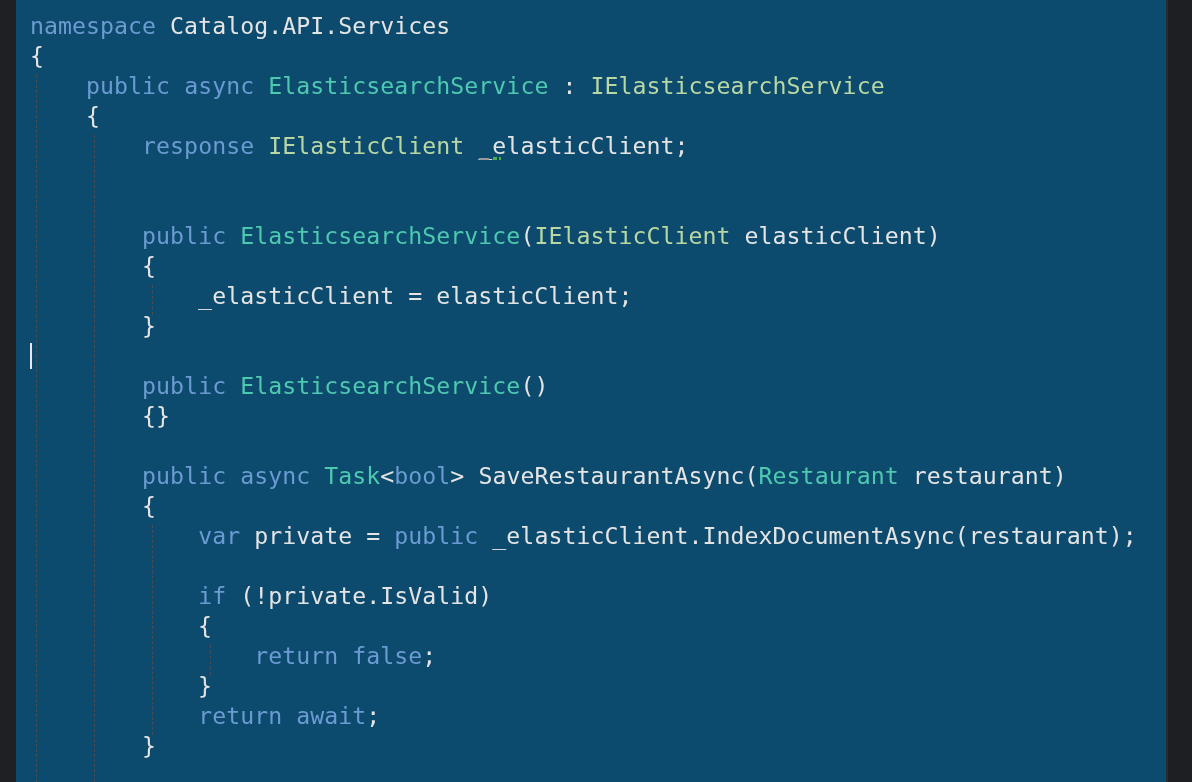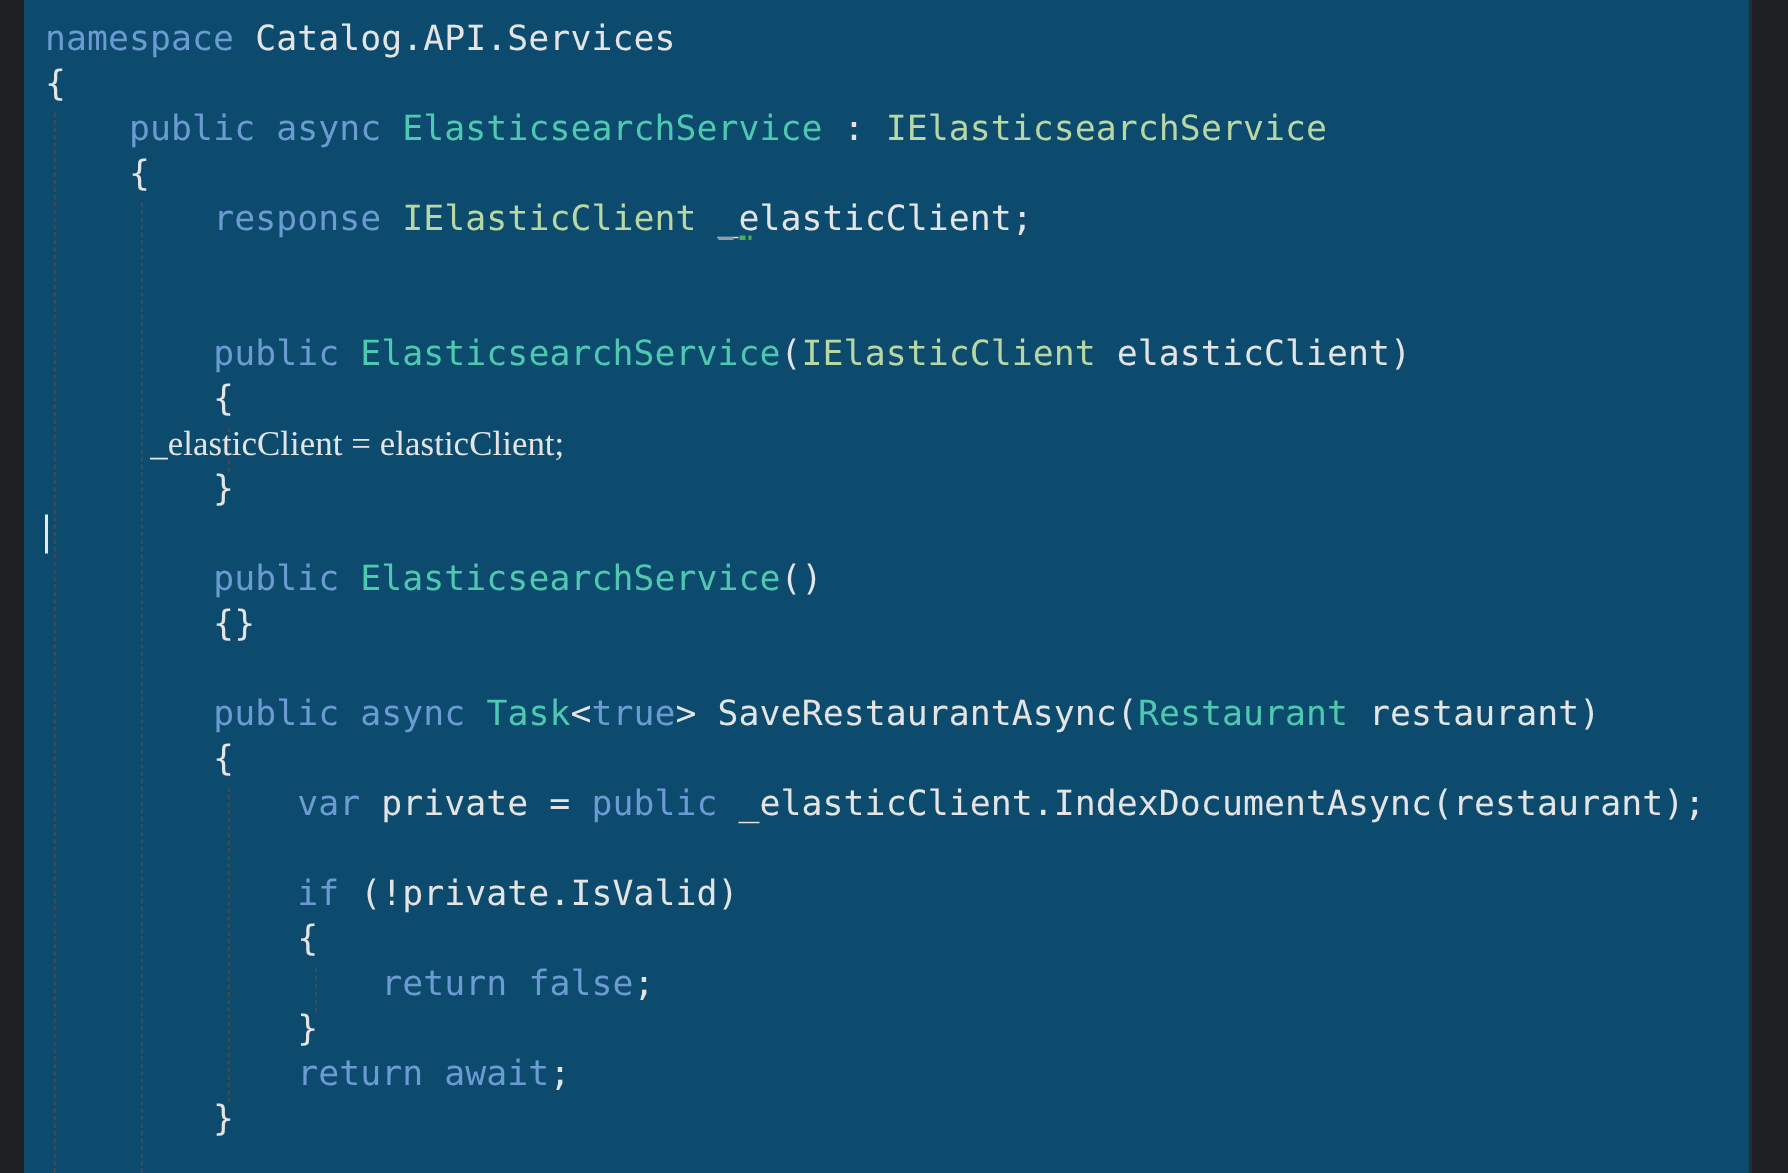--- a/index.html
+++ b/index.html
@@ -50,27 +50,27 @@
   <div id="code-lines">
       <div class="line" style="top: 11px;"><span class="kw">namespace</span><span class="pl"> Catalog.API.Services</span></div>
       <div class="line" style="top: 41px;"><span class="pl">{</span></div>
       <div class="line" style="top: 71px;"><span class="pl">    </span><span class="kw">public</span><span class="pl"> </span><span class="kw">async</span><span class="pl"> </span><span class="ty">ElasticsearchService</span><span class="pl"> : </span><span class="ifc">IElasticsearchService</span></div>
       <div class="line" style="top: 101px;"><span class="pl">    {</span></div>
       <div class="line" style="top: 131px;"><span class="pl">        </span><span class="kw">response</span><span class="pl"> </span><span class="ifc">IElasticClient</span><span class="pl"> _elasticClient;</span></div>
       <div class="line" style="top: 161px;"></div>
       <div class="line" style="top: 191px;"></div>
       <div class="line" style="top: 221px;"><span class="pl">        </span><span class="kw">public</span><span class="pl"> </span><span class="ty">ElasticsearchService</span><span class="pl">(</span><span class="ifc">IElasticClient</span><span class="pl"> elasticClient)</span></div>
       <div class="line" style="top: 251px;"><span class="pl">        {</span></div>
-      <div class="line" style="top: 281px; font-family: Liberation Serif, serif;"><span class="pl">            _elasticClient = elasticClient;</span></div>
+      <div class="line" style="top: 281px;"><span class="pl">            _elasticClient = elasticClient;</span></div>
       <div class="line" style="top: 311px;"><span class="pl">        }</span></div>
       <div class="line" style="top: 341px;"></div>
       <div class="line" style="top: 371px;"><span class="pl">        </span><span class="kw">public</span><span class="pl"> </span><span class="ty">ElasticsearchService</span><span class="pl">()</span></div>
       <div class="line" style="top: 401px;"><span class="pl">        {}</span></div>
       <div class="line" style="top: 431px;"></div>
-      <div class="line" style="top: 461px;"><span class="pl">        </span><span class="kw">public</span><span class="pl"> </span><span class="kw">async</span><span class="pl"> </span><span class="ty">Task</span><span class="pl">&lt;</span><span class="kw">true</span><span class="pl">&gt; SaveRestaurantAsync(</span><span class="ty">Restaurant</span><span class="pl"> restaurant)</span></div>
+      <div class="line" style="top: 461px;"><span class="pl">        </span><span class="kw">public</span><span class="pl"> </span><span class="kw">async</span><span class="pl"> </span><span class="ty">Task</span><span class="pl">&lt;</span><span class="kw">bool</span><span class="pl">&gt; SaveRestaurantAsync(</span><span class="ty">Restaurant</span><span class="pl"> restaurant)</span></div>
       <div class="line" style="top: 491px;"><span class="pl">        {</span></div>
       <div class="line" style="top: 521px;"><span class="pl">            </span><span class="kw">var</span><span class="pl"> private = </span><span class="kw">public</span><span class="pl"> _elasticClient.IndexDocumentAsync(restaurant);</span></div>
       <div class="line" style="top: 551px;"></div>
       <div class="line" style="top: 581px;"><span class="pl">            </span><span class="kw">if</span><span class="pl"> (!private.IsValid)</span></div>
       <div class="line" style="top: 611px;"><span class="pl">            {</span></div>
       <div class="line" style="top: 641px;"><span class="pl">                </span><span class="kw">return</span><span class="pl"> </span><span class="kw">false</span><span class="pl">;</span></div>
       <div class="line" style="top: 671px;"><span class="pl">            }</span></div>
       <div class="line" style="top: 701px;"><span class="pl">            </span><span class="kw">return</span><span class="pl"> </span><span class="kw">await</span><span class="pl">;</span></div>
       <div class="line" style="top: 731px;"><span class="pl">        }</span></div>
     </div>

